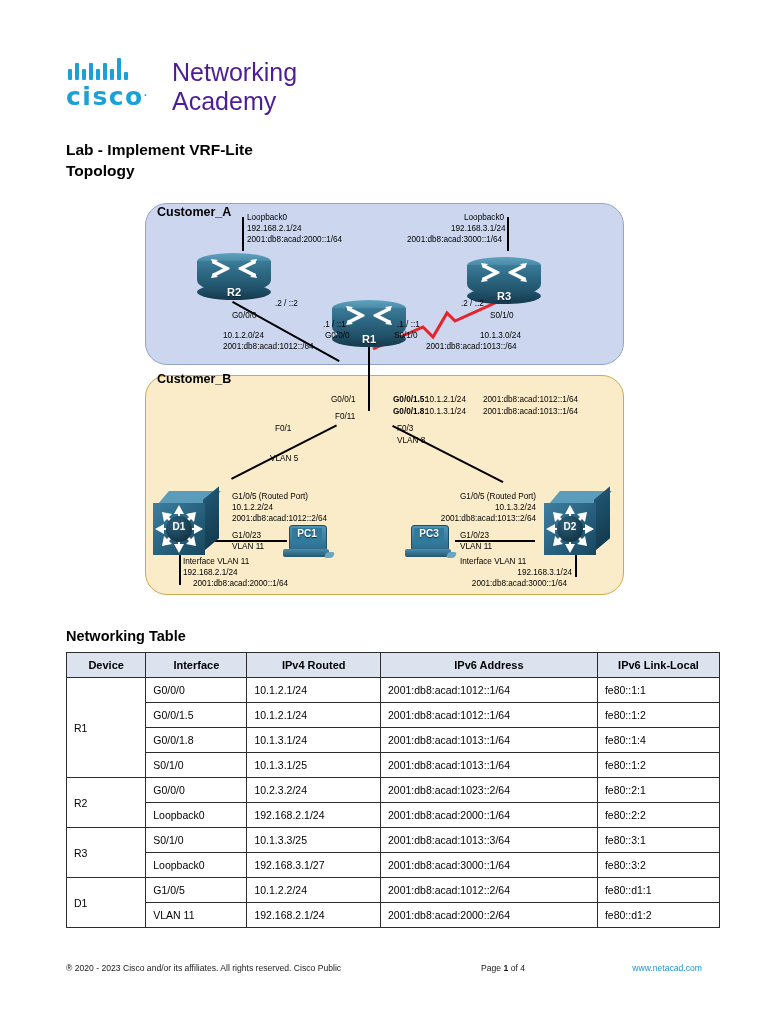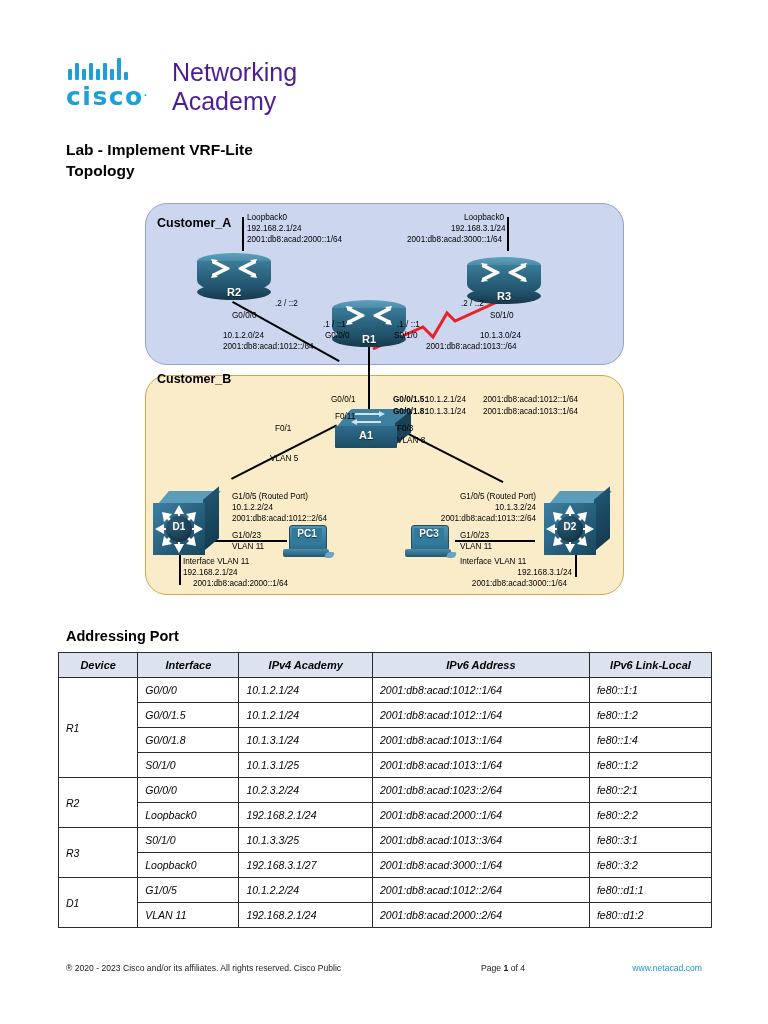--- a/index.html
+++ b/index.html
@@ -28,21 +28,21 @@
   
   .doc-title{position:absolute;left:66px;top:139px;font-size:15.5px;font-weight:bold;line-height:21px;}
   .sec-title{position:absolute;left:66px;top:628px;font-size:14.5px;font-weight:bold;}
 
   
   .topo{position:absolute;left:135px;top:195px;width:505px;height:410px;}
   .zone{position:absolute;border:1px solid #8f9ec4;border-radius:22px;}
   .zone-a{left:10px;top:8px;width:477px;height:160px;background:#ccd6ee;border-color:#94a3c8;}
   .zone-b{left:10px;top:180px;width:477px;height:218px;background:#fbecc9;border-color:#cfa94a;}
   .zone-label{position:absolute;font-size:12.5px;font-weight:bold;color:#000;}
-  .lbl-a{left:22px;top:21px;}
+  .lbl-a{left:22px;top:10px;}
   .lbl-b{left:22px;top:177px;}
 
   .t-text{position:absolute;font-size:8.2px;line-height:10.6px;color:#000;white-space:nowrap;}
   .t-text.b{font-weight:bold;}
   .t-right{text-align:right;}
 
   .link{position:absolute;background:#000;transform-origin:0 0;height:2.4px;}
 
   
   .router{position:absolute;width:74px;height:46px;}
@@ -90,22 +90,22 @@
      background:linear-gradient(180deg,#4f93b4 0%,#2c6c8c 100%);border:1.5px solid #1e4e66;}
   .pc .scr{position:absolute;left:9px;top:3px;width:30px;height:16px;background:#327a9c;}
   .pc .lbl{position:absolute;left:6px;top:3px;width:36px;text-align:center;color:#fff;
      font-size:10px;font-weight:bold;text-shadow:0 1px 1px #083040;}
   .pc .base{position:absolute;left:0;top:24px;width:46px;height:8px;border-radius:2px;
      background:linear-gradient(180deg,#4a8bab 0%,#23576f 100%);}
   .pc .mouse{position:absolute;left:42px;top:27px;width:9px;height:6px;border-radius:3px;
      background:#6aa6c2;transform:skewX(-20deg);}
 
   
-  table.addr{position:absolute;left:58px;top:652px;width:654px;border-collapse:collapse;
-     font-size:10.5px;font-style:italic;}
+  table.addr{position:absolute;left:66px;top:652px;width:654px;border-collapse:collapse;
+     font-size:10.5px;}
   table.addr th,table.addr td{border:1px solid #2c2c2c;padding:5px 7px;text-align:left;
      vertical-align:middle;height:14px;}
   table.addr th{background:#dce3ef;text-align:center;font-weight:bold;font-size:11px;}
   table.addr td.dev{font-weight:normal;}
   .c1{width:76px}.c2{width:97px}.c3{width:128px}.c4{width:208px}.c5{width:117px}
 
   
   .footer{position:absolute;left:66px;top:963px;width:636px;font-size:8.6px;color:#1a1a1a;
      display:flex;align-items:center;}
   .footer .copy{flex:0 0 auto;}
@@ -224,32 +224,20 @@
             <path d="M47,3 L40,4 L45,8 Z"></path>
           <path d="M4,21 L20,13 L16,11 L2,18 Z"></path>
             <path d="M1,22 L8,21 L3,17 Z"></path>
           <path d="M44,21 L28,13 L32,11 L46,18 Z"></path>
             <path d="M47,22 L40,21 L45,17 Z"></path>
         </g>
       </svg>
       <div class="lbl">R1</div>
     </div>
 
-    <div class="switch" style="left:200px;top:214px;">
-      <div class="topface"></div>
-        <div class="sideface"></div>
-        <div class="frontface"></div>
-      <svg width="38" height="16" viewBox="0 0 38 16">
-        <g fill="#cfe4ef">
-          <path d="M6,3 L30,3 L30,1 L36,4 L30,7 L30,5 L6,5 Z"></path>
-          <path d="M32,11 L8,11 L8,9 L2,12 L8,15 L8,13 L32,13 Z"></path>
-        </g>
-      </svg>
-      <div class="lbl">A1</div>
-    </div>
 
     <div class="mls" style="left:18px;top:296px;">
       <div class="cube-top"></div>
         <div class="cube-side"></div>
         <div class="cube-front"></div>
       <svg width="52" height="52" viewBox="0 0 52 52">
         <g fill="#ffffff">
           <path d="M26,2 L31,11 L27,11 L27,17 L25,17 L25,11 L21,11 Z"></path>
           <path d="M26,50 L31,41 L27,41 L27,35 L25,35 L25,41 L21,41 Z"></path>
           <path d="M2,26 L11,21 L11,25 L17,25 L17,27 L11,27 L11,31 Z"></path>
@@ -350,35 +338,35 @@
     <div class="t-text t-right" style="left:260px;top:297px;width:141px;">G1/0/5 (Routed Port)</div>
     <div class="t-text t-right" style="left:260px;top:308px;width:141px;">10.1.3.2/24</div>
     <div class="t-text t-right" style="left:240px;top:319px;width:161px;">2001:db8:acad:1013::2/64</div>
     <div class="t-text" style="left:325px;top:336px;">G1/0/23</div>
     <div class="t-text" style="left:325px;top:347px;">VLAN 11</div>
     <div class="t-text" style="left:325px;top:362px;">Interface VLAN 11</div>
     <div class="t-text t-right" style="left:305px;top:373px;width:132px;">192.168.3.1/24</div>
     <div class="t-text t-right" style="left:280px;top:384px;width:152px;">2001:db8:acad:3000::1/64</div>
   </div>
 
-  <div class="sec-title">Addressing Port</div>
+  <div class="sec-title">Networking Table</div>
 
   <table class="addr">
     <colgroup>
       <col class="c1">
         <col class="c2">
         <col class="c3">
         <col class="c4">
         <col class="c5">
     </colgroup>
     <thead>
       <tr>
         <th>Device</th>
         <th>Interface</th>
-        <th>IPv4 Academy</th>
+        <th>IPv4 Routed</th>
         <th>IPv6 Address</th>
         <th>IPv6 Link-Local</th>
       </tr>
     </thead>
     <tbody id="addr-body">
         <tr>
           <td class="dev" rowspan="4">R1</td>
           <td>G0/0/0</td>
           <td>10.1.2.1/24</td>
           <td>2001:db8:acad:1012::1/64</td>

